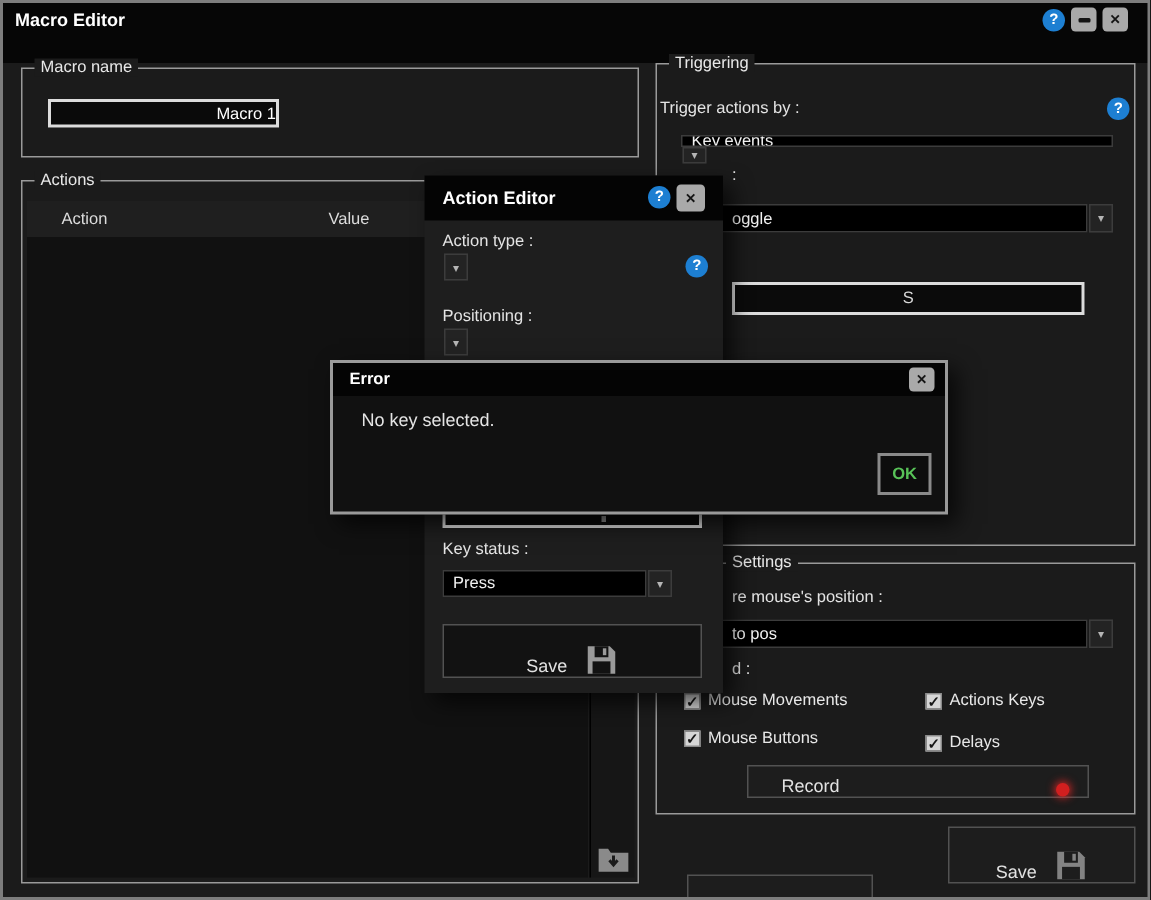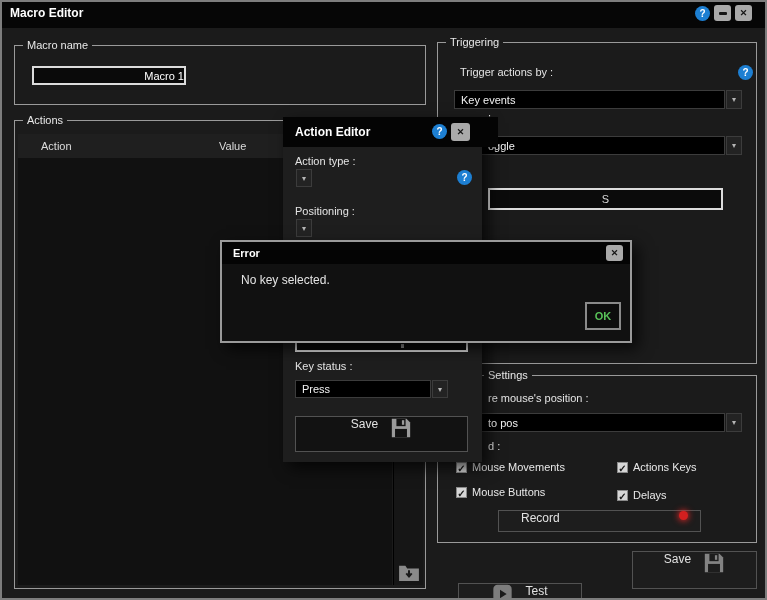--- a/index.html
+++ b/index.html
@@ -4,41 +4,41 @@
 <style>
   html,body{margin:0;padding:0;background:#000;}
   #window{
     position:relative;width:767px;height:600px;background:#1b1b1b;
     font-family:"Liberation Sans",sans-serif;color:#e4e4e4;font-size:11px;
     overflow:hidden;
   }
   #window::after{content:"";position:absolute;inset:0;border:2px solid #7d7d7d;pointer-events:none;z-index:60;}
   .abs{position:absolute;}
   
-  .titlebar{left:0;top:0;width:767px;height:28px;background:#060606;}
+  .titlebar{left:0;top:0;width:767px;height:42px;background:#060606;}
   .titlebar .title{position:absolute;left:10px;top:0;line-height:26px;font-weight:bold;font-size:12px;color:#fff;}
   .help{width:15px;height:15px;border-radius:50%;background:#1d7fd2;color:#fff;font-weight:bold;
         font-size:10px;display:flex;align-items:center;justify-content:center;}
   .winbtn{width:17px;height:16px;background:#a9a9a9;border-radius:3px;color:#141414;font-weight:bold;
         font-size:9px;display:flex;align-items:center;justify-content:center;}
   .minbar{width:8px;height:3px;background:#141414;border-radius:1px;}
   
   .group{border:1px solid #9a9a9a;background:#1b1b1b;}
   .legend{position:absolute;top:-7px;background:#1b1b1b;padding:0 4px;color:#e8e8e8;}
   
   .dd{display:flex;height:19px;}
   .dd-field{flex:1;background:#000;border:1px solid #3c3c3c;display:flex;align-items:center;
         padding-left:6px;color:#f2f2f2;overflow:hidden;white-space:nowrap;}
   .dd-field.frag{padding-left:33px;}
   .dd-arrow{width:14px;margin-left:1px;background:#232323;border:1px solid #3c3c3c;color:#b5b5b5;
         font-size:8px;display:flex;align-items:center;justify-content:center;}
   .dd18 .dd-field,.dd18 .dd-arrow{height:16px;}
   
   .btn-white{background:#0b0b0b;border:2px solid #dcdcdc;color:#d8d8d8;display:flex;align-items:center;justify-content:center;}
-  .btn-dark{background:#1d1d1d;border:1px solid #525252;color:#e2e2e2;display:flex;align-items:flex-start;justify-content:center;gap:12px;font-size:12px;}
+  .btn-dark{background:#1d1d1d;border:1px solid #525252;color:#e2e2e2;display:flex;align-items:flex-end;justify-content:center;gap:12px;font-size:12px;}
   .input{background:#0a0a0a;border:2px solid #dcdcdc;color:#fff;display:flex;align-items:center;padding-left:4px;justify-content:flex-end;}
   
   .cb{width:11px;height:11px;background:#d6d6d6;border:1px solid #8a8a8a;color:#161616;
       font-size:10px;line-height:11px;text-align:center;font-weight:bold;box-sizing:border-box;}
   .cblabel{line-height:13px;color:#e8e8e8;}
   
   .thead{background:#1f1f1f;color:#dcdcdc;}
   .tbody{background:#111;}
   .rail{background:#161616;border-left:1px solid #000;}
   
@@ -84,25 +84,25 @@
         <svg width="22" height="18" viewBox="0 0 24 20">
           <path d="M1 2 h7 l2 3 h13 v14 h-22 z" fill="#8a8a8a"></path>
           <path d="M12 7 v6 M9 10.5 l3 3.5 3-3.5" stroke="#1a1a1a" stroke-width="2.2" fill="none"></path>
         </svg>
       </div>
     </div>
   </div>
 
   <div class="abs group" style="left:437px;top:42px;width:318px;height:320px;">
     <span class="legend" style="left:8px;">Triggering</span>
-    <span class="abs" style="left:22px;top:23px;">Trigger actions by :</span>
+    <span class="abs" style="left:2px;top:23px;">Trigger actions by :</span>
     <div class="abs help" style="left:300px;top:22px;">
       <span>?</span>
     </div>
-    <div class="abs dd" style="left:16px;top:47px;width:288px;">
+    <div class="abs dd" style="left:16px;top:47px;width:288px;flex-direction:column;">
       <div class="dd-field">
         <span>Key events</span>
       </div>
       <div class="dd-arrow">
         <span>▾</span>
       </div>
     </div>
     <span class="abs" style="left:50px;top:68px;">:</span>
     <div class="abs dd" style="left:16px;top:93px;width:288px;">
       <div class="dd-field frag">
@@ -143,21 +143,21 @@
     <div class="abs cb" style="left:18px;top:111px;">
       <span>✓</span>
     </div>
     <span class="abs cblabel" style="left:34px;top:110px;">Mouse Buttons</span>
 
     <div class="abs cb" style="left:179px;top:114px;">
       <span>✓</span>
     </div>
     <span class="abs cblabel" style="left:195px;top:113px;">Delays</span>
 
-    <div class="abs btn-dark" style="left:60px;top:134px;width:203px;height:22px;justify-content:flex-start;padding-left:22px;box-sizing:border-box;gap:12px;">
+    <div class="abs btn-dark" style="left:60px;top:134px;width:228px;height:22px;justify-content:flex-start;padding-left:22px;box-sizing:border-box;gap:12px;">
       <span>Record</span>
       <span class="dot" style="margin-left:auto;margin-right:12px;"></span>
     </div>
   </div>
 
   <div class="abs btn-dark" style="left:458px;top:551px;width:122px;height:36px;margin-top:32px;">
     <svg width="21" height="20" viewBox="0 0 24 24">
       <rect x="1" y="1" width="22" height="22" rx="5" fill="#7d7d7d"></rect>
       <polygon points="9,7 17,12 9,17" fill="#1a1a1a"></polygon>
     </svg>
@@ -167,21 +167,21 @@
     <span>Save</span>
     <svg width="22" height="22" viewBox="0 0 24 24">
       <path d="M2 2 H18 L22 6 V22 H2 Z" fill="#838383"></path>
       <rect x="7" y="2" width="10" height="8" fill="#1d1d1d"></rect>
       <rect x="13" y="3.5" width="2.5" height="5" fill="#838383"></rect>
       <rect x="5.5" y="13" width="13" height="9" fill="#1d1d1d"></rect>
     </svg>
   </div>
 
   <div class="abs dialog" style="left:283px;top:117px;width:199px;height:345px;background:#1e1e1e;z-index:10;">
-    <div class="abs dlg-titlebar" style="left:0;top:0;width:199px;height:30px;padding-left:16px;">
+    <div class="abs dlg-titlebar" style="left:0;top:0;width:199px;height:30px;">
       <span class="abs" style="left:12px;top:0;line-height:30px;font-weight:bold;font-size:12px;color:#fff;">Action Editor</span>
       <div class="abs help" style="left:149px;top:7px;">
         <span>?</span>
       </div>
       <div class="abs winbtn" style="left:168px;top:6px;width:19px;height:18px;">
         <span>✕</span>
       </div>
     </div>
     <span class="abs" style="left:12px;top:38px;">Action type :</span>
     <div class="abs dd dd18" style="left:12px;top:52px;width:153px;">

